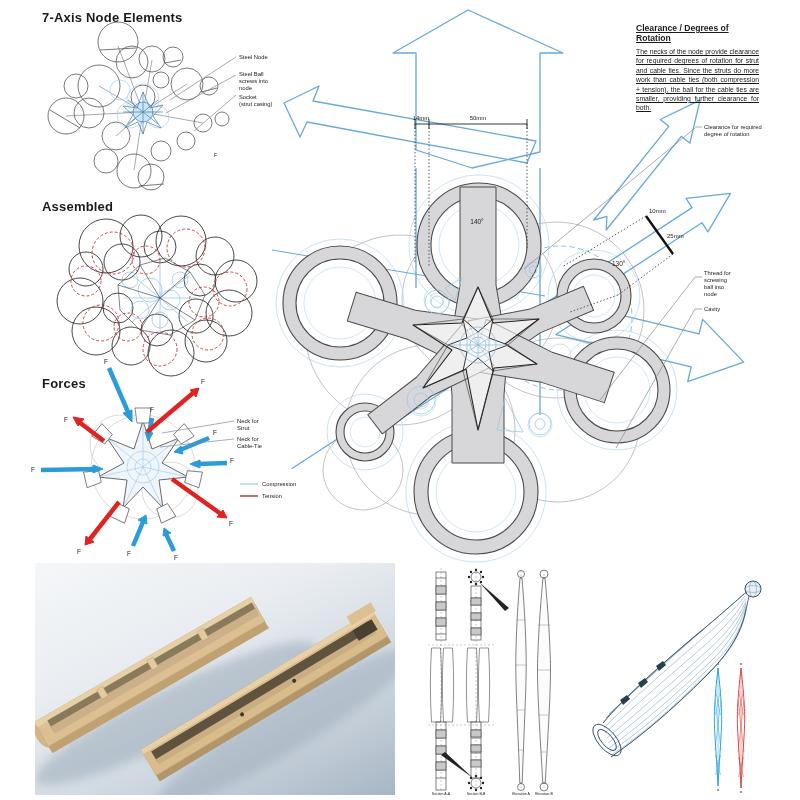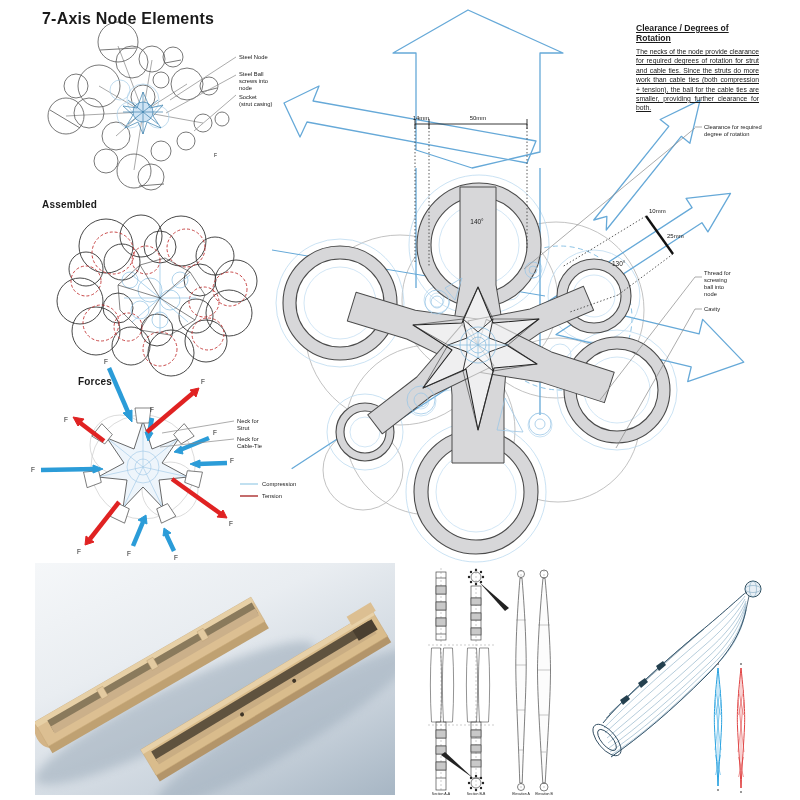--- a/index.html
+++ b/index.html
@@ -1,20 +1,20 @@
 <!DOCTYPE html>
 <html><head>
 <meta charset="utf-8">
 <style>
   html,body{margin:0;padding:0;background:#fff;}
   .page{position:relative;width:800px;height:800px;background:#fff;overflow:hidden;
         font-family:"Liberation Sans",sans-serif;color:#1a1a1a;}
   .abs{position:absolute;}
-  .sec-title{font-weight:bold;font-size:16px;letter-spacing:.2px;}
-  .sec-title.small{font-size:10px;}
+  .sec-title{font-weight:bold;font-size:13px;letter-spacing:.2px;}
+  .sec-title.small{font-size:13px;}
   .note{width:123px;text-decoration:underline;}
   .note h3{margin:0 0 4px 0;font-size:8.6px;font-weight:bold;}
   .note p{margin:0;font-size:6.8px;line-height:1.38;text-align:justify;}
   svg{position:absolute;left:0;top:0;}
   svg text{font-family:"Liberation Sans",sans-serif;fill:#1a1a1a;}
   .photo{left:35px;top:563px;width:360px;height:232px;overflow:hidden;
          background:linear-gradient(155deg,#f5f7f9 0%,#e9edf1 35%,#ccd5de 70%,#a7b6c4 100%);}
 </style>
 </head>
 <body>
@@ -455,21 +455,21 @@
     <g fill="none" stroke="#e04545">
       <path stroke-width="1" d="M741,668 C737.5,700 737,715 737.5,727 C738,740 740,765 741,788 C742,765 744,740 744.5,727 C745,715 744.5,700 741,668 Z"></path>
       <path stroke-width="0.5" d="M741,668 L741,788 M738,700 L744,752 M744,700 L738,752 M738.5,690 L743.5,715 M743.5,690 L738.5,715 M738.5,757 L743.5,777 M743.5,757 L738.5,777"></path>
       <circle cx="741" cy="664" r="1" fill="#777" stroke="none"></circle>
       <circle cx="741" cy="792" r="1" fill="#777" stroke="none"></circle>
     </g>
   </svg>
 
   <div class="abs sec-title" style="left:42px;top:10px;">7-Axis Node Elements</div>
   <div class="abs sec-title small" style="left:42px;top:199px;">Assembled</div>
-  <div class="abs sec-title small" style="left:42px;top:376px;margin-left:36px;">Forces</div>
+  <div class="abs sec-title small" style="left:42px;top:376px;">Forces</div>
 
   <div class="abs note" style="left:636px;top:23px;">
     <h3>Clearance / Degrees of Rotation</h3>
     <p>The necks of the node provide clearance for required degrees of rotation for strut and cable ties.  Since the struts do more work than cable ties (both compression + tension), the ball for the cable ties are smaller, providing further clearance for both.</p>
   </div>
 
   <div class="abs photo">
     <svg width="360" height="232" viewBox="0 0 360 232">
       <defs>
           <filter id="blur6" x="-40%" y="-40%" width="180%" height="180%">

